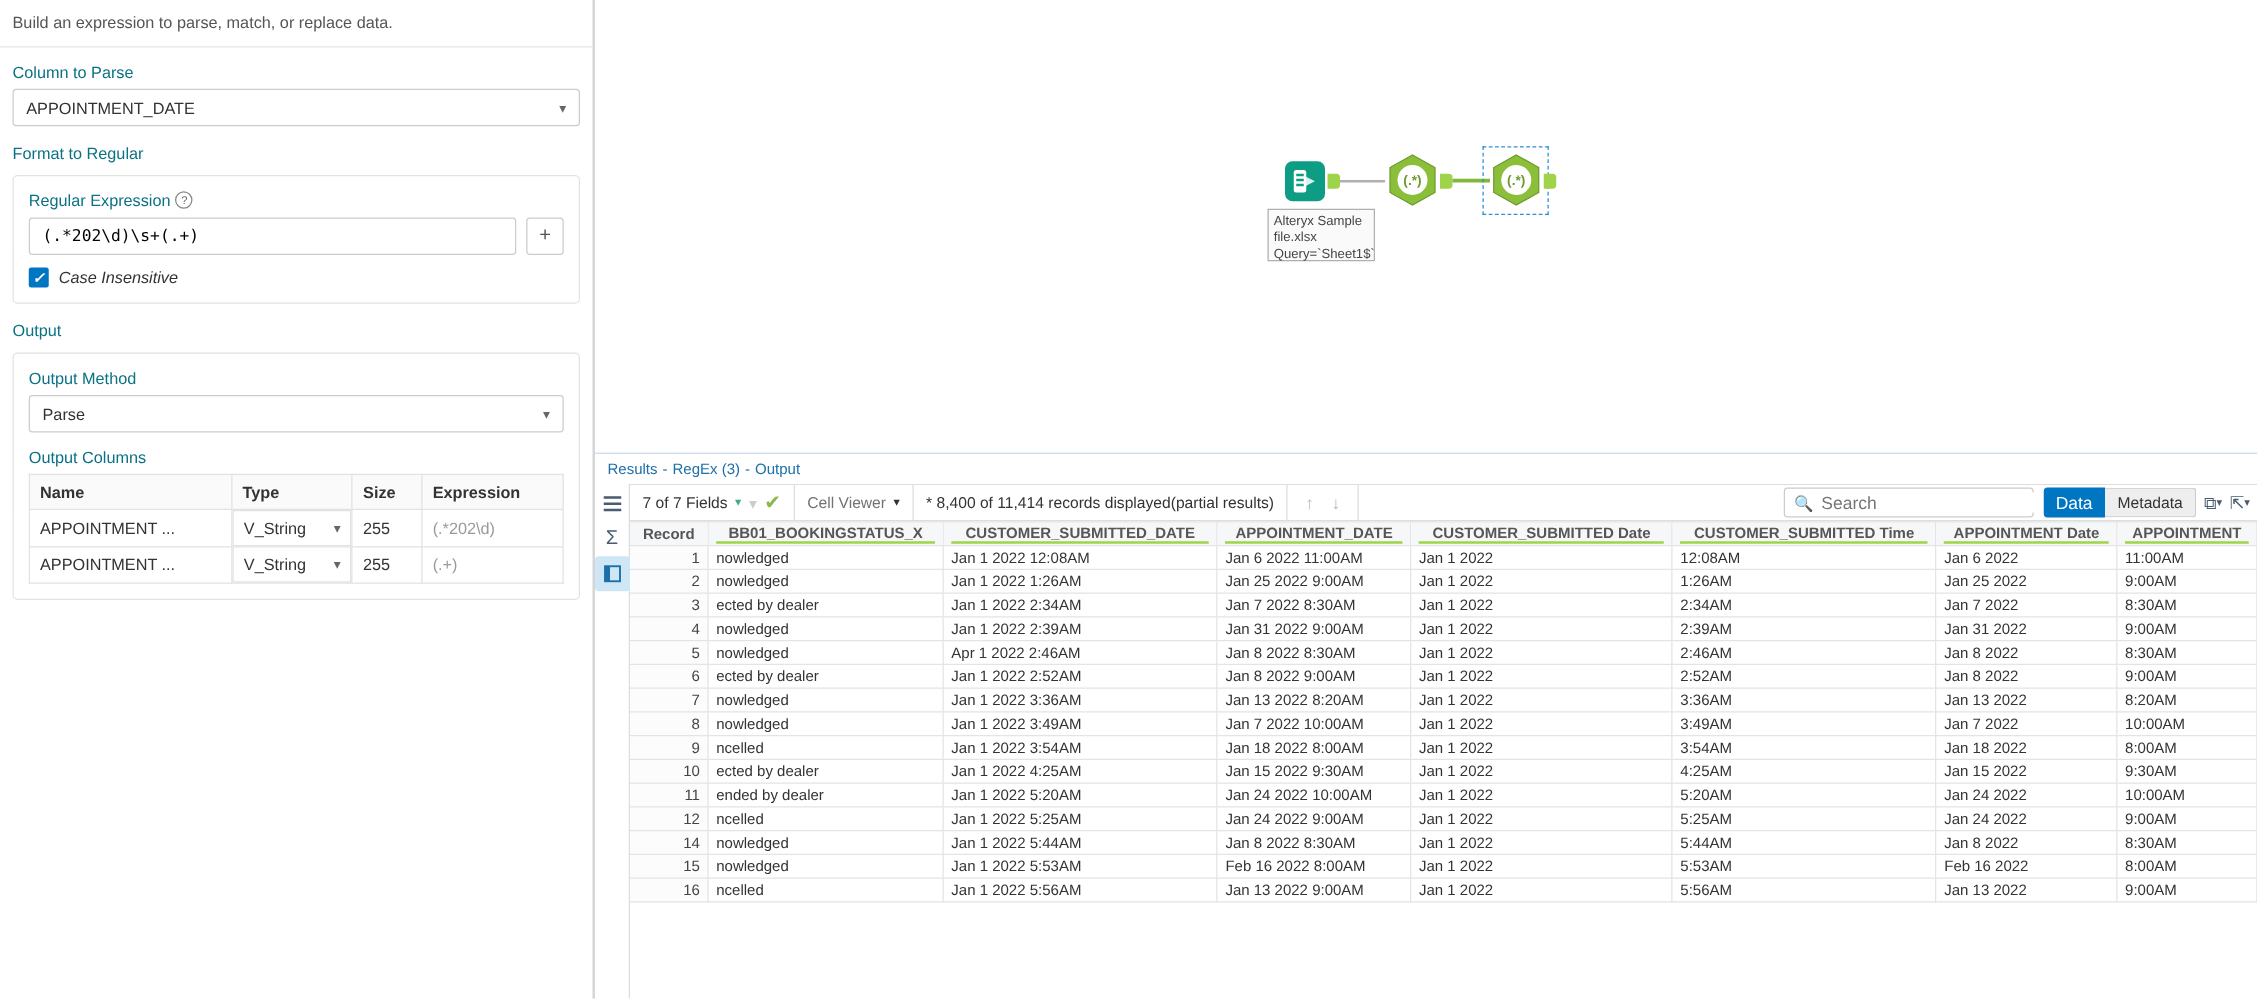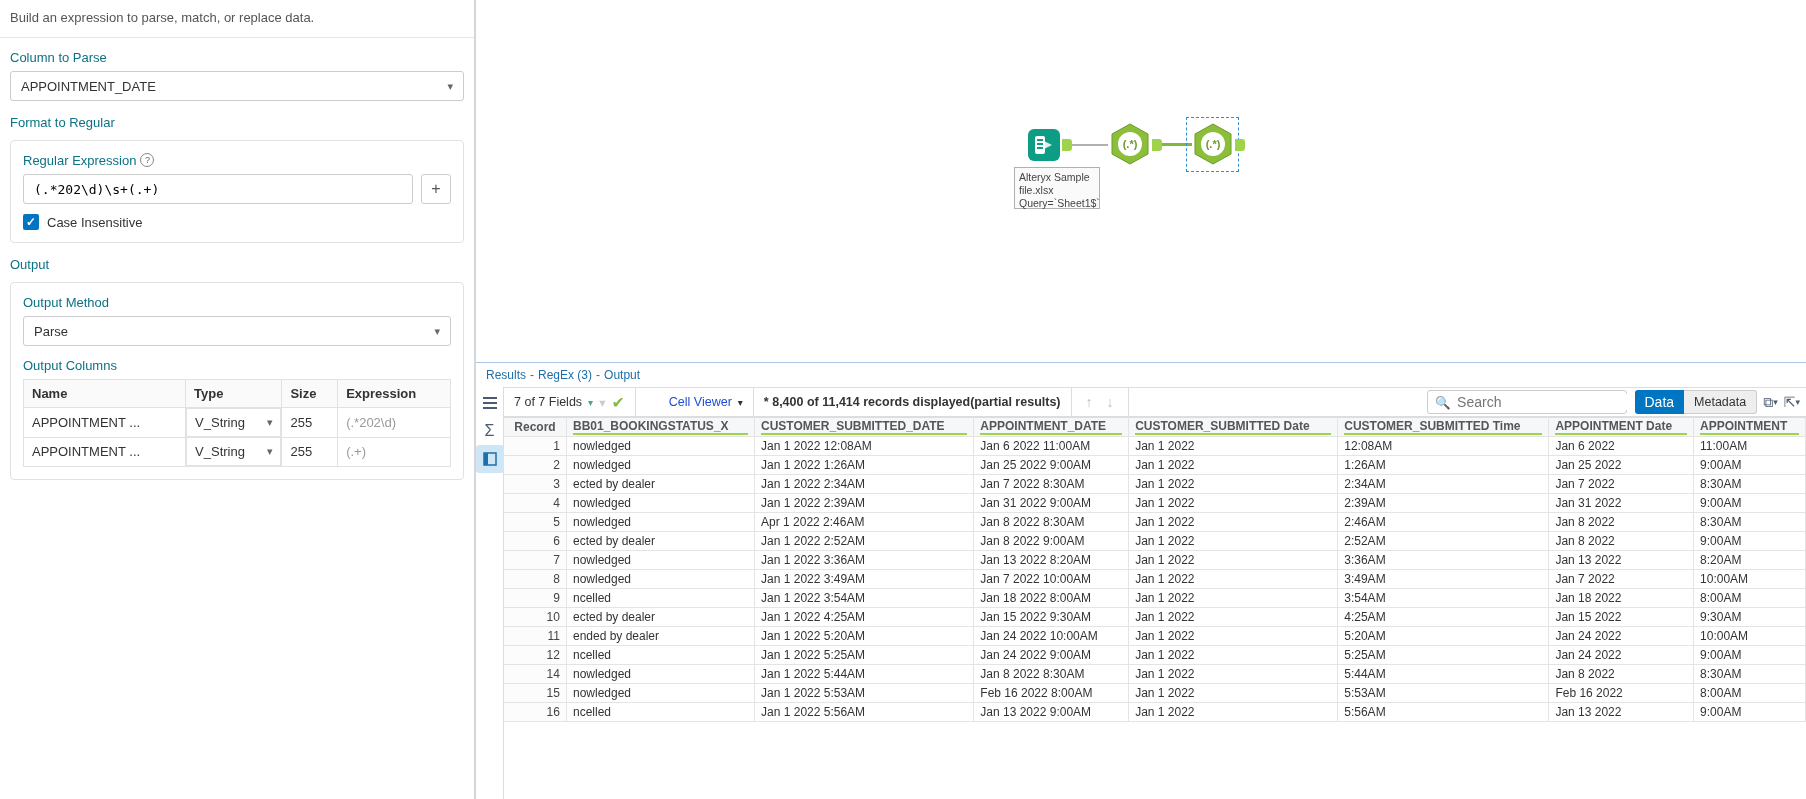--- a/index.html
+++ b/index.html
@@ -12,21 +12,21 @@
 .lp-body { padding: 12px 10px 10px 10px; overflow: auto; }
 .lp-label { color: #0b7285; font-size: 13px; font-weight: 500; margin-bottom: 6px; }
 .select-box, .input-box { width: 100%; border: 1px solid #ccc; border-radius: 3px; background: #fff; height: 30px; display: flex; align-items: center; padding: 0 10px; position: relative; }
 .select-box .caret { position: absolute; right: 10px; color: #666; font-size: 11px; }
 .section-box { border: 1px solid #e2e2e2; border-radius: 4px; padding: 12px 12px 12px 12px; margin-top: 10px; }
 .row { display: flex; align-items: center; gap: 8px; }
 .regex-input { flex: 1; border: 1px solid #ccc; border-radius: 3px; height: 30px; padding: 0 10px; font-family: Consolas, monospace; font-size: 13px; background:#fff; }
 .add-btn { width: 30px; height: 30px; border: 1px solid #ccc; border-radius: 3px; background: #fff; display: flex; align-items: center; justify-content: center; font-size: 16px; color: #555; cursor: pointer; }
 .checkbox { width: 16px; height: 16px; background: #0075c2; border-radius: 2px; display: inline-flex; align-items: center; justify-content: center; }
 .checkbox::after { content: "✓"; color: #fff; font-size: 12px; font-weight: bold; }
-.check-row { margin-top: 10px; display: flex; align-items: center; gap: 8px; }
+.check-row { margin-top: 10px; display: flex; align-items: flex-start; gap: 8px; font-style: italic; }
 .info-icon { width: 14px; height: 14px; border: 1px solid #888; border-radius: 50%; display: inline-flex; align-items: center; justify-content: center; font-size: 9px; color: #666; margin-left:4px;}
 .out-table { width: 100%; border: 1px solid #e2e2e2; border-collapse: collapse; margin-top:6px; }
 .out-table th, .out-table td { border: 1px solid #e2e2e2; padding: 6px 8px; text-align: left; font-size: 13px; }
 .out-table th { background: #fafafa; color: #333; font-weight: 600; }
 .type-cell { display: flex; align-items: center; justify-content: space-between; }
 .type-cell .caret { color:#666; font-size:11px; }
 .expr-cell { color: #9a9a9a; }
 .sub-label { font-size:13px; color:#0b7285; font-weight:500; }
 
 
@@ -46,36 +46,36 @@
 .results-bc a { color:#1c6fa8; text-decoration:none; cursor:pointer; }
 .results-bc .sep { color:#1c6fa8; }
 .toolbar { height: 30px; display:flex; align-items:center; border-top:1px solid #ddd; border-bottom:1px solid #ddd; background:#fff; font-size:12.5px; }
 .tb-sep { width:1px; height:100%; background:#ddd; }
 .tb-pad { padding:0 10px; display:flex; align-items:center; gap:6px; height:100%; }
 .summary-icon, .sigma-icon, .pane-icon { width:28px; height:28px; display:flex; align-items:center; justify-content:center; border:0; background:transparent; cursor:pointer; color:#4a5a70; }
 .left-icons { width:28px; display:flex; flex-direction:column; align-items:center; padding-top:2px; border-right:1px solid #ddd; }
 .fields-btn { color:#333; }
 .dd-caret { color:#4a8; font-size:10px; }
 .check-ic { color:#8ab94a; font-size:16px; }
-.cv { color:#1d4ed8;margin-left:23px; }
+.cv { color:#737373; }
 .rowcount { color:#333; }
-.rowcount b { font-weight:700; }
+.rowcount b { font-weight:400; }
 .arrows span { color:#bbb; font-size:14px; padding:0 4px; cursor:pointer; }
 .search { margin-left:auto; display:flex; align-items:center; gap:6px; border:1px solid #ccc; border-radius:3px; height:24px; padding:0 8px; width:200px; margin-right:8px; }
 .search input { border:none; outline:none; font-size:14px; flex:1; }
 .data-tab { background:#0075c2; color:#fff; padding:4px 10px; border-radius:3px 0 0 3px; font-size:14px; cursor:pointer; }
 .meta-tab { background:#eee; color:#333; padding:4px 10px; border-radius:0 3px 3px 0; border:1px solid #ccc; border-left:0; font-size:12.5px; cursor:pointer; }
 .end-icons { display:flex; gap:6px; padding:0 6px; color:#4a5a70; }
 .end-icons .ico { cursor:pointer; font-size:14px; display:flex; align-items:center; }
 
 .grid-wrap { flex:1; display:flex; overflow:hidden; }
 .grid { flex:1; overflow:auto; }
 .grid table { border-collapse:collapse; width:max-content; min-width:100%; }
 .grid th, .grid td { border-bottom:1px solid #e4e4e4; border-right:1px solid #e4e4e4; font-size:12px; padding:1px 6px; height:19px; white-space:nowrap; }
-.grid th { background:#f5f7f9; color:#555656; font-weight:600; text-align:left; border-top:1px solid #ddd; position:sticky; top:0; }
+.grid th { background:#f5f7f9; color:#555656; font-weight:600; text-align:center; border-top:1px solid #ddd; position:sticky; top:0; }
 .grid th.rec { width:56px; text-align:center; }
 .grid td.rn { text-align:right; color:#444; background:#fcfcfc; }
 .hdr-under { height:2px; background:linear-gradient(#9fd44a,#9fd44a); }
 .c1 { width:150px; } .c2 { width:175px; } .c3 { width:135px; } .c4 { width:170px; } .c5 { width:170px; } .c6 { width:125px; } .c7 { width:95px; }
 </style>
 </head>
 <body>
 
 <div class="app">
 

